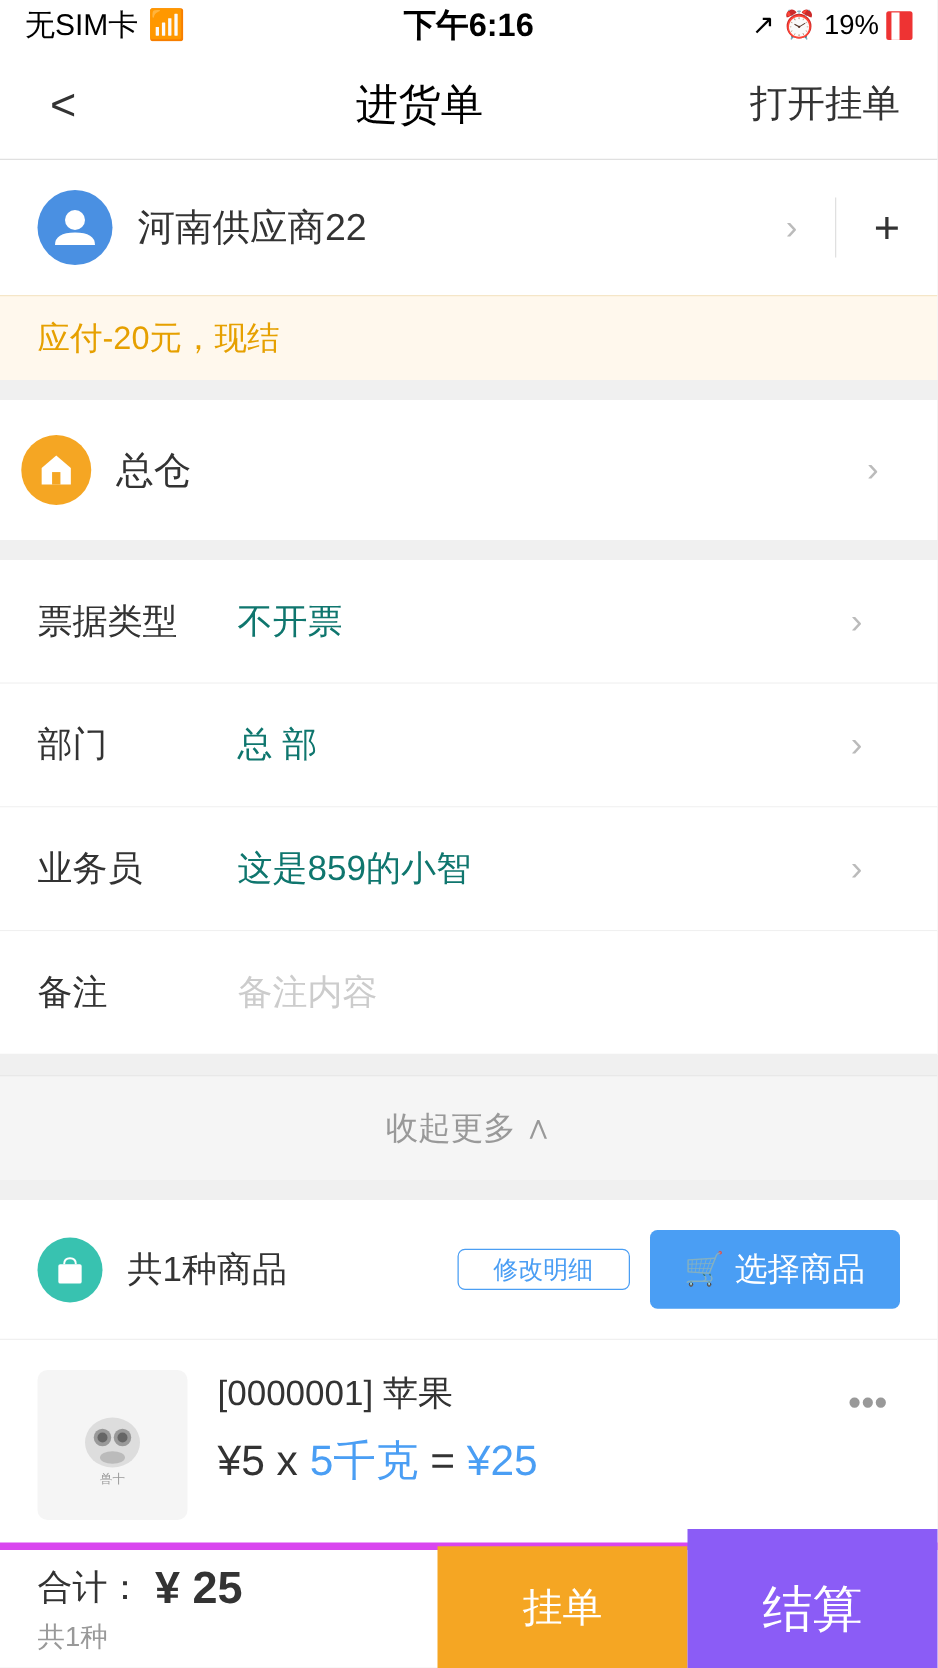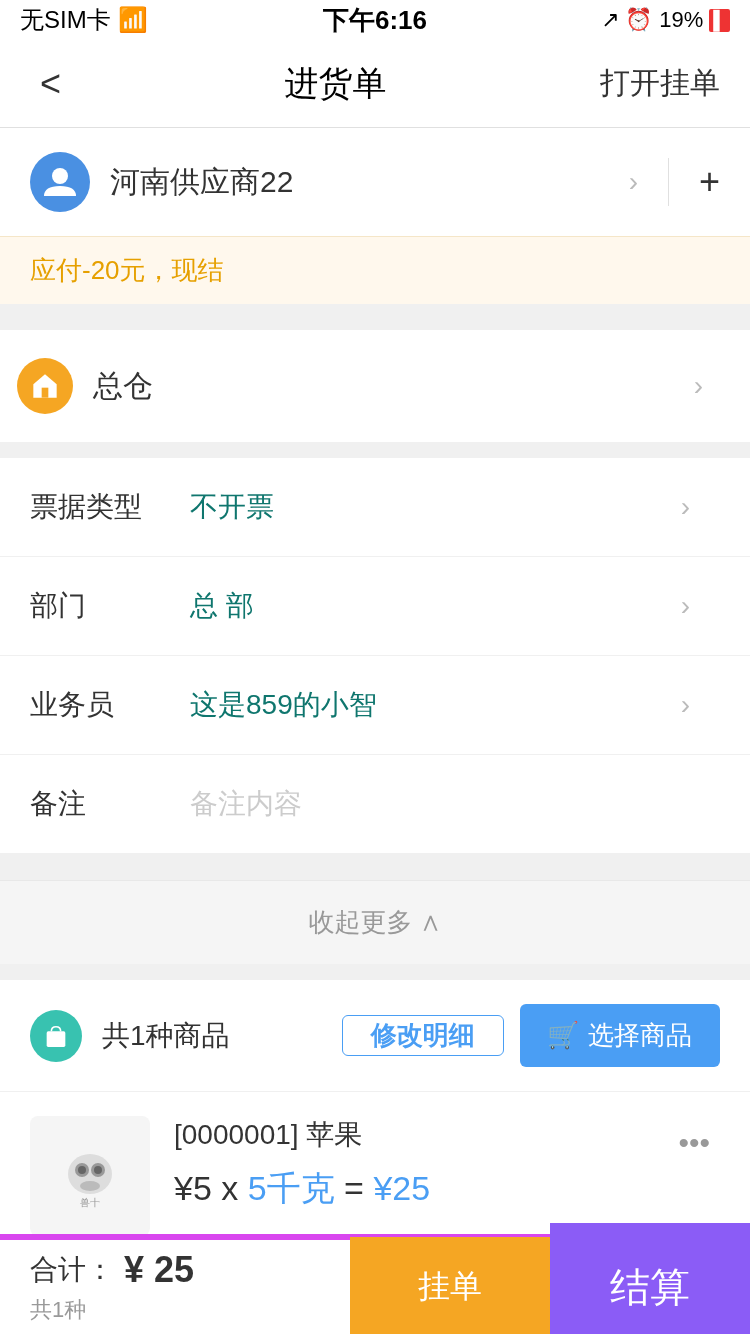--- a/index.html
+++ b/index.html
@@ -54,21 +54,21 @@
       color: #333;
       cursor: pointer;
     }
 
     
     .content { background: #f0f0f0; }
 
     
     .section {
       background: #fff;
-      margin-bottom: 26px;
+      margin-bottom: 16px;
     }
 
     
     .supplier-row {
       display: flex;
       align-items: center;
       padding: 24px 30px;
       background: #fff;
     }
     .supplier-avatar {
@@ -197,25 +197,24 @@
     .products-count {
       flex: 1;
       font-size: 28px;
       color: #333;
     }
     .btn-outline {
       border: 1px solid #4a9ef4;
       color: #4a9ef4;
       background: #fff;
       padding: 2px 28px;
-      font-size: 26px;
+      font-size: 20px;
       border-radius: 6px;
       cursor: pointer;
       margin-right: 16px;
-      font-weight: bold;
     }
     .btn-primary {
       background: #4a9ef4;
       color: #fff;
       border: none;
       padding: 14px 28px;
       font-size: 26px;
       border-radius: 6px;
       cursor: pointer;
       display: flex;

